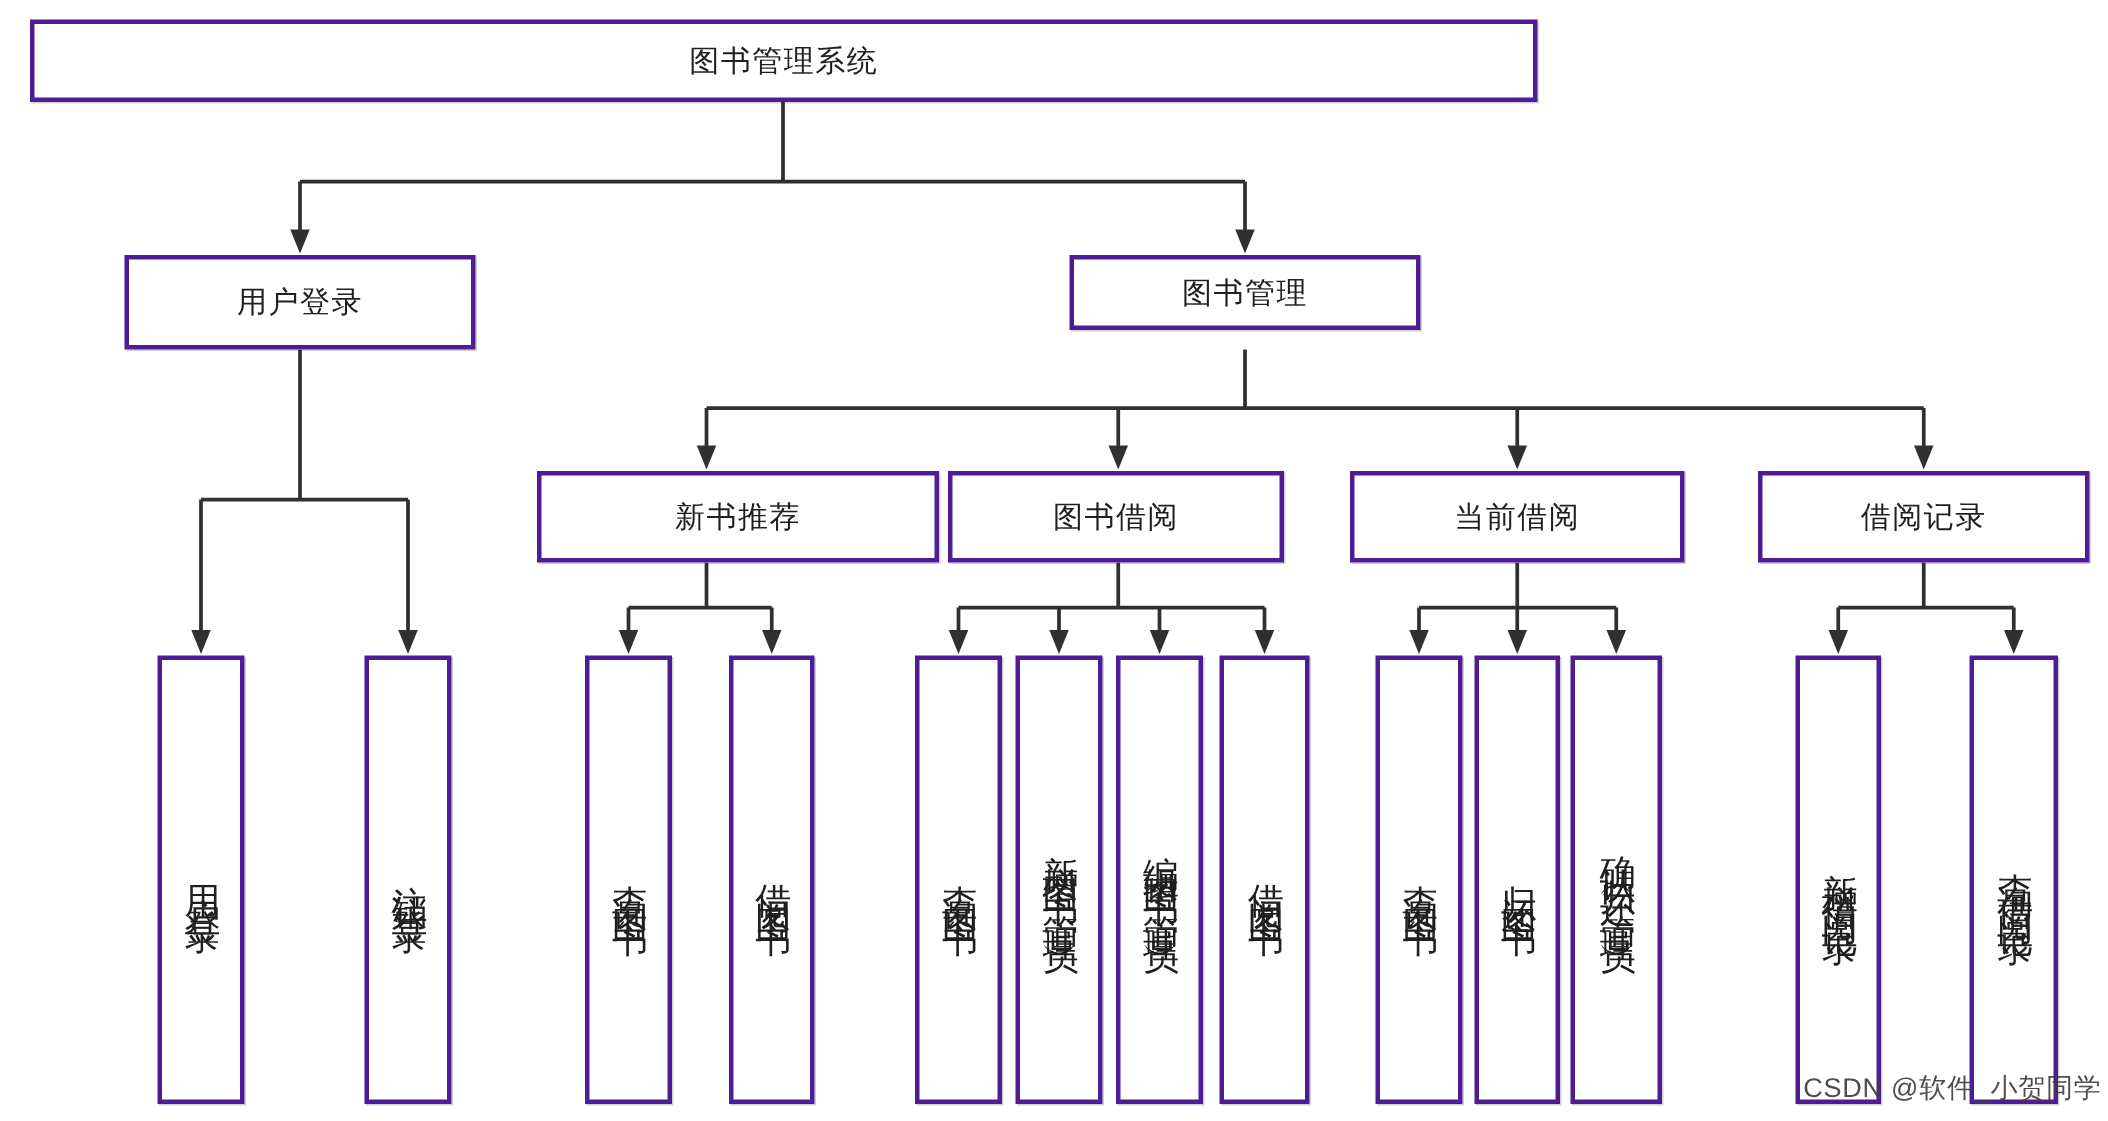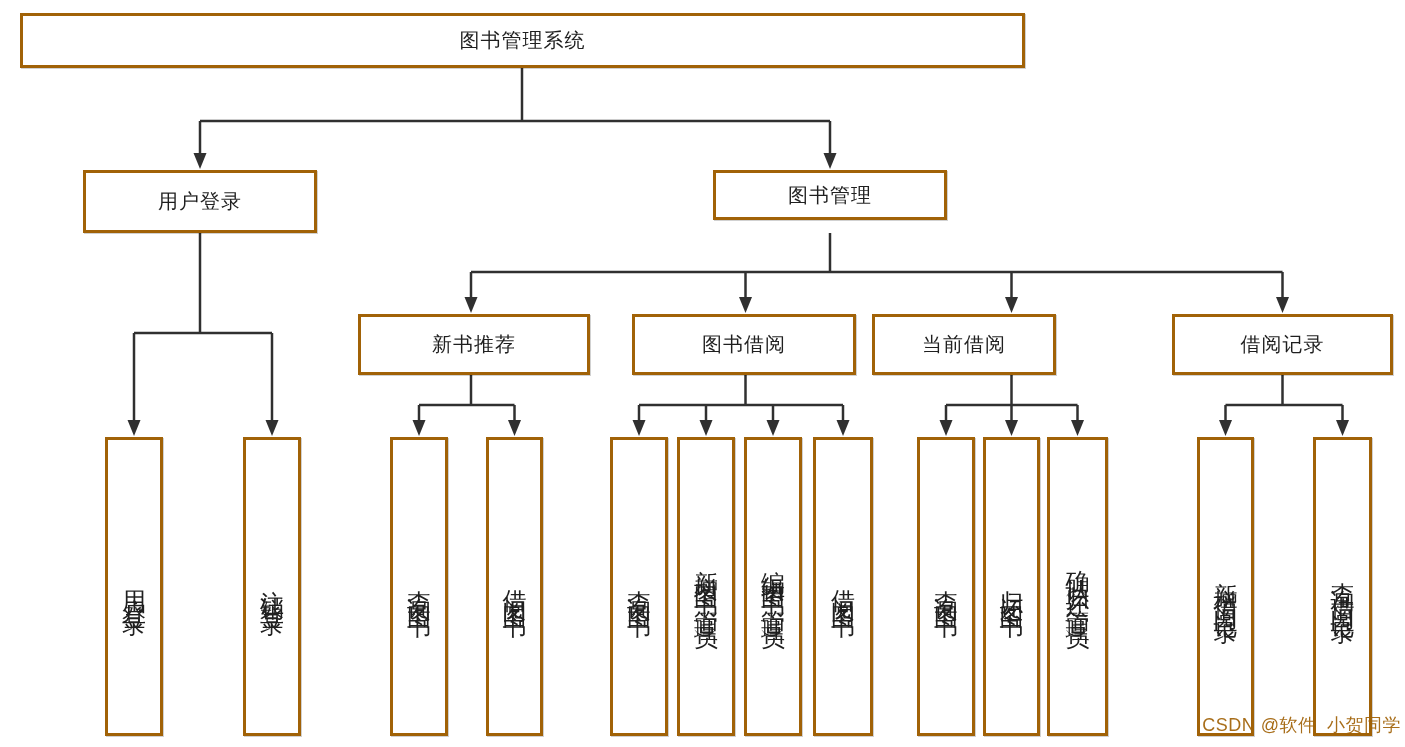--- a/index.html
+++ b/index.html
@@ -2,33 +2,33 @@
 <html><head>
 <meta charset="utf-8">
 <style>
   html,body{margin:0;padding:0;background:#ffffff;}
   #stage{
     position:relative;width:1405px;height:747px;background:#ffffff;overflow:hidden;
     font-family:"Liberation Sans","DejaVu Sans",sans-serif;color:#1f1f1f;
   }
   #wires{position:absolute;left:0;top:0;width:1405px;height:747px;z-index:1;}
   .hbox,.vbox{
-    position:absolute;background:#ffffff;border:3px solid #a16207;box-sizing:border-box;
+    position:absolute;background:#ffffff;border:3px solid #4c1d95;box-sizing:border-box;
     display:flex;align-items:center;justify-content:center;z-index:2;
     box-shadow:1px 1px 0 rgba(0,0,0,0.18);
   }
   .hbox{font-size:20px;letter-spacing:1px;white-space:nowrap;}
   .vbox{
     writing-mode:vertical-rl;
     font-size:24px;letter-spacing:8px;line-height:1;
     overflow:hidden;
   }
   #watermark{
     position:absolute;top:713px;right:4px;z-index:5;
-    font-size:18px;letter-spacing:0.5px;color:#a16207;opacity:0.92;white-space:nowrap;
+    font-size:18px;letter-spacing:0.5px;color:#404040;opacity:0.92;white-space:nowrap;
   }
 </style>
 </head>
 <body>
 
 <div id="stage">
 
   <svg id="wires" viewBox="0 0 1405 747" xmlns="http://www.w3.org/2000/svg">
       <line x1="522" y1="68" x2="522" y2="121" stroke="#303030" stroke-width="2.5"></line>
       <line x1="200" y1="121" x2="830" y2="121" stroke="#303030" stroke-width="2.5"></line>
@@ -82,23 +82,23 @@
       <polygon points="1219,420 1232,420 1225.5,436" fill="#303030"></polygon>
       <line x1="1342.5" y1="405" x2="1342.5" y2="423" stroke="#303030" stroke-width="2.5"></line>
       <polygon points="1336,420 1349,420 1342.5,436" fill="#303030"></polygon>
     </svg>
 
   <div class="hbox" style="left:20px;top:13px;width:1005px;height:55px">图书管理系统</div>
 
   <div class="hbox" style="left:83px;top:170px;width:234px;height:63px">用户登录</div>
   <div class="hbox" style="left:713px;top:170px;width:234px;height:50px">图书管理</div>
 
-  <div class="hbox" style="left:358px;top:314px;width:232px;height:61px">新书推荐</div>
+  <div class="hbox" style="left:358px;top:314px;width:268px;height:61px">新书推荐</div>
   <div class="hbox" style="left:632px;top:314px;width:224px;height:61px">图书借阅</div>
-  <div class="hbox" style="left:872px;top:314px;width:184px;height:61px">当前借阅</div>
+  <div class="hbox" style="left:900px;top:314px;width:223px;height:61px">当前借阅</div>
   <div class="hbox" style="left:1172px;top:314px;width:221px;height:61px">借阅记录</div>
 
   <div class="vbox" style="left:105px;top:437px;width:58px;height:299px">用户登录</div>
   <div class="vbox" style="left:243px;top:437px;width:58px;height:299px">注销登录</div>
 
   <div class="vbox" style="left:390px;top:437px;width:58px;height:299px">查询图书</div>
   <div class="vbox" style="left:486px;top:437px;width:57px;height:299px">借阅图书</div>
 
   <div class="vbox" style="left:610px;top:437px;width:58px;height:299px">查询图书</div>
   <div class="vbox" style="left:677px;top:437px;width:58px;height:299px">新增图书（管理员）</div>

